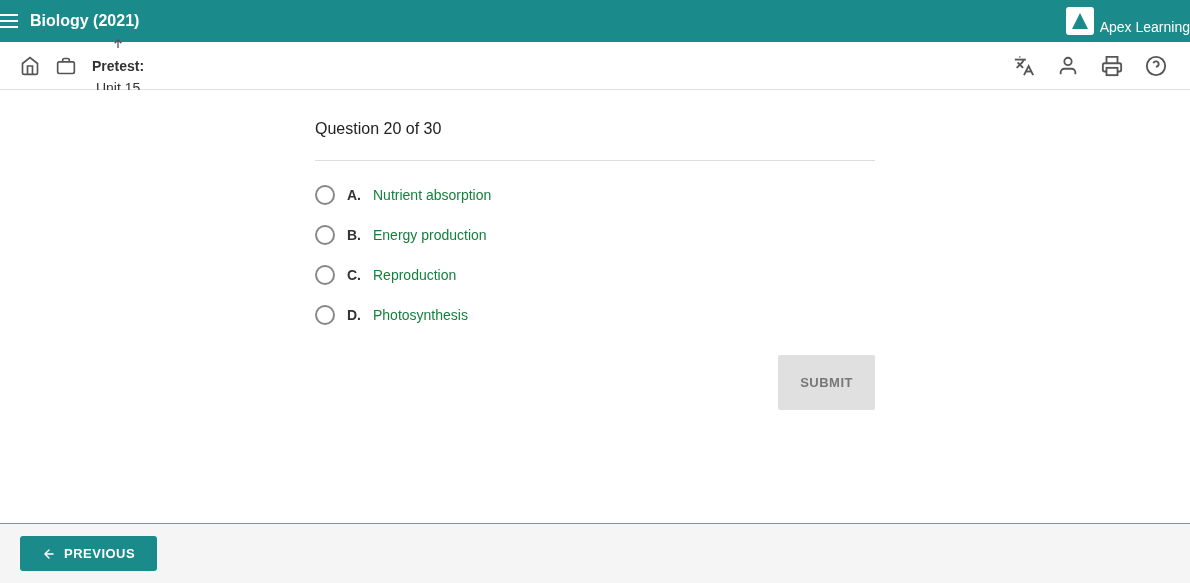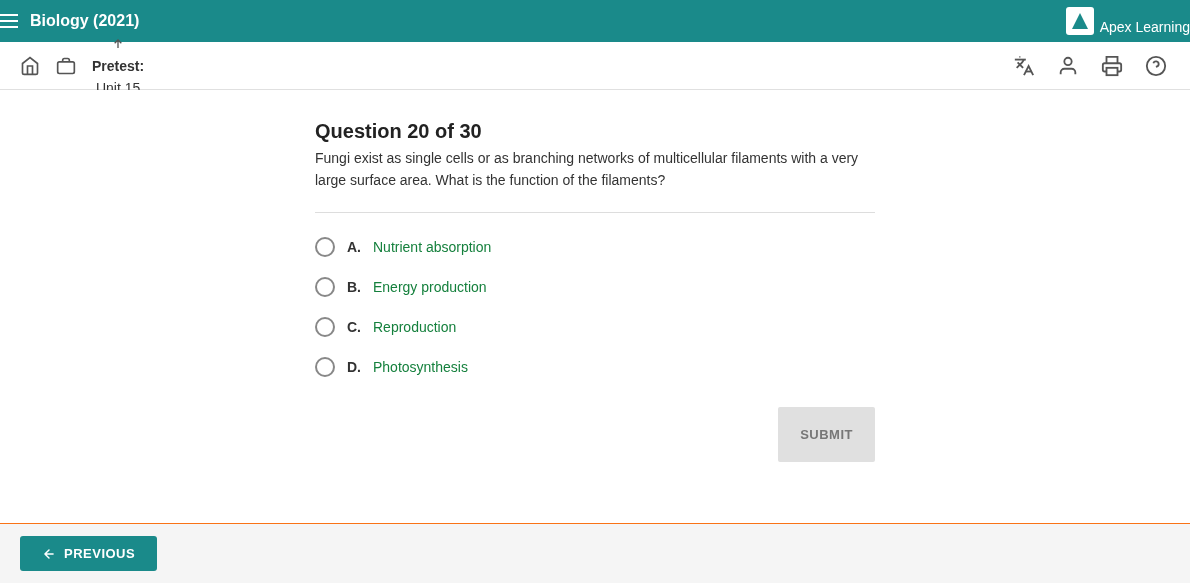--- a/index.html
+++ b/index.html
@@ -48,24 +48,24 @@
       display: flex;
       justify-content: center;
       padding: 30px 20px 20px;
       overflow-y: auto;
     }
     .question-container {
       max-width: 560px;
       width: 100%;
     }
     .question-number {
-      font-size: 20px;
-      font-weight: 700;
+      font-size: 16px;
+      font-weight: 400;
       color: #222;
-      margin-bottom: 4px;
+      margin-bottom: 22px;
     }
     .question-text {
       font-size: 14px;
       color: #333;
       line-height: 1.6;
       margin-bottom: 20px;
     }
     .divider {
       border: none;
       border-top: 1px solid #ddd;
@@ -209,21 +209,20 @@
         <path d="M9.09 9a3 3 0 0 1 5.83 1c0 2-3 3-3 3"></path>
         <line x1="12" y1="17" x2="12.01" y2="17"></line>
       </svg>
     </div>
   </div>
 </div>
 
 <div class="main-content">
   <div class="question-container">
     <div class="question-number">Question 20 of 30</div>
-    <div class="question-text">Fungi exist as single cells or as branching networks of multicellular filaments with a very large surface area. What is the function of the filaments?</div>
     <hr class="divider">
     <div class="answer-options">
 
       <div class="answer-option">
         <div class="radio-circle"></div>
         <span class="option-letter">A.</span>
         <span class="option-text">Nutrient absorption</span>
       </div>
 
       <div class="answer-option">

